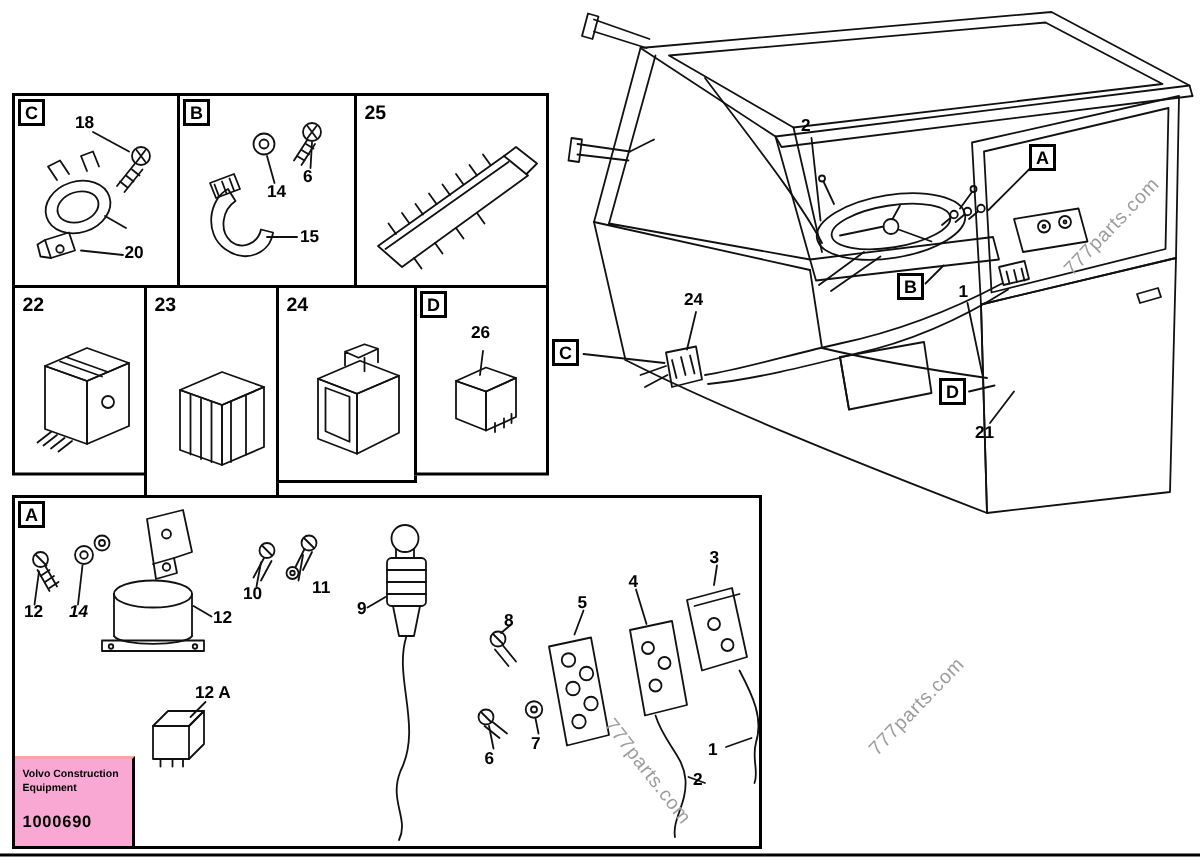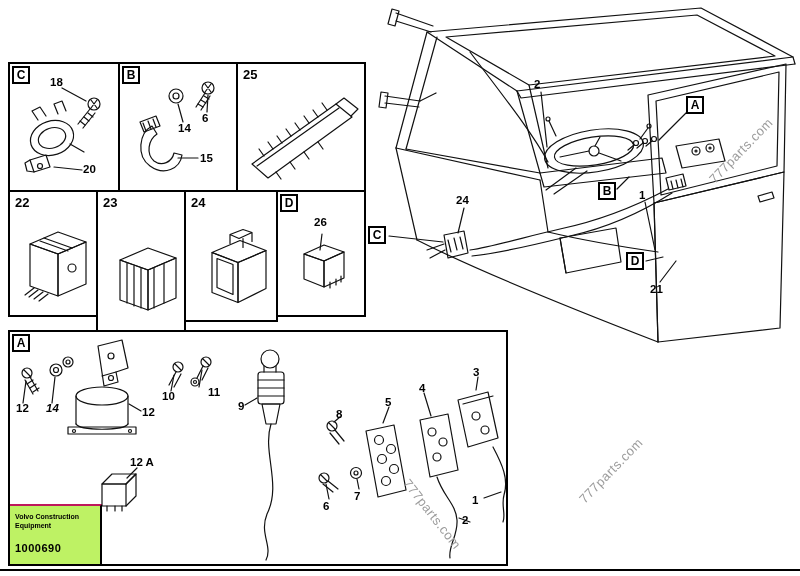--- a/index.html
+++ b/index.html
@@ -17,22 +17,22 @@
   .corner-num { position:absolute; left:5px; top:3px; font-weight:bold; font-size:13px; z-index:5; }
   .callout { position:absolute; font-weight:bold; font-size:11.5px; white-space:nowrap; z-index:5; }
 
   .cab-svg { position:absolute; left:0; top:0; z-index:1; }
 
   .watermark { position:absolute; color:#9c9c9c; font-size:13px; letter-spacing:.5px;
                white-space:nowrap; transform-origin:0 0; z-index:6; }
 
   .bottom-rule { position:absolute; left:0; top:569px; width:800px; height:2px; background:#000; z-index:4; }
 
-  .logo-box { position:absolute; left:0; bottom:0; width:92px; height:60px; background:#bef264;
-              border-top:2px solid #be185d; border-right:2px solid #000; padding:6px 5px; z-index:4; }
+  .logo-box { position:absolute; left:0; bottom:0; width:80px; height:60px; background:#f9a8d4;
+              border-top:2px solid #fca5a5; border-right:2px solid #000; padding:6px 5px; z-index:4; }
   .logo-brand { font-size:7px; font-weight:bold; line-height:1.3; }
   .logo-number { font-size:11px; font-weight:bold; margin-top:12px; letter-spacing:.5px; }
 </style>
 </head>
 <body>
 
 <div class="page">
 
   <svg class="cab-svg" width="800" height="576" viewBox="0 0 800 576">
     <g>

